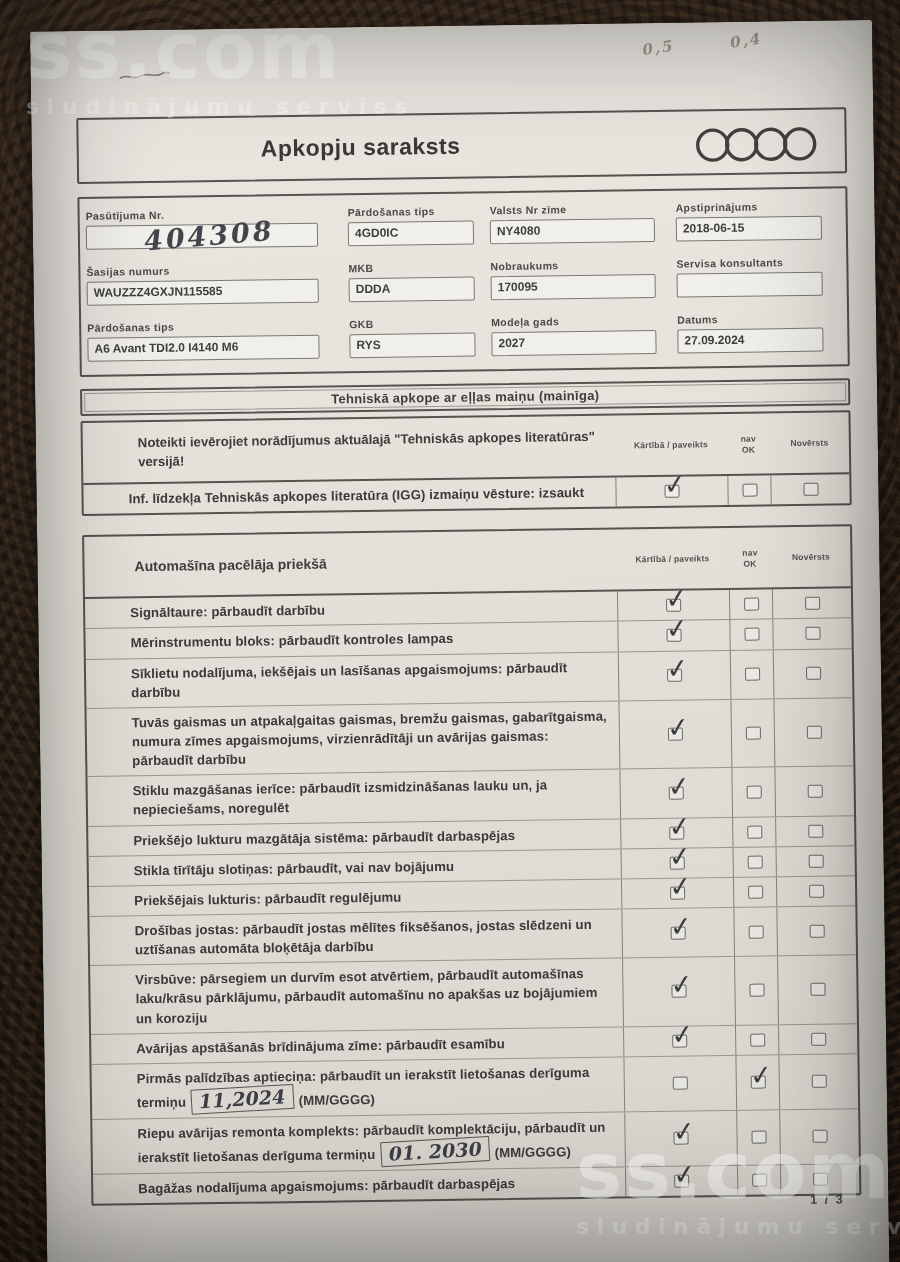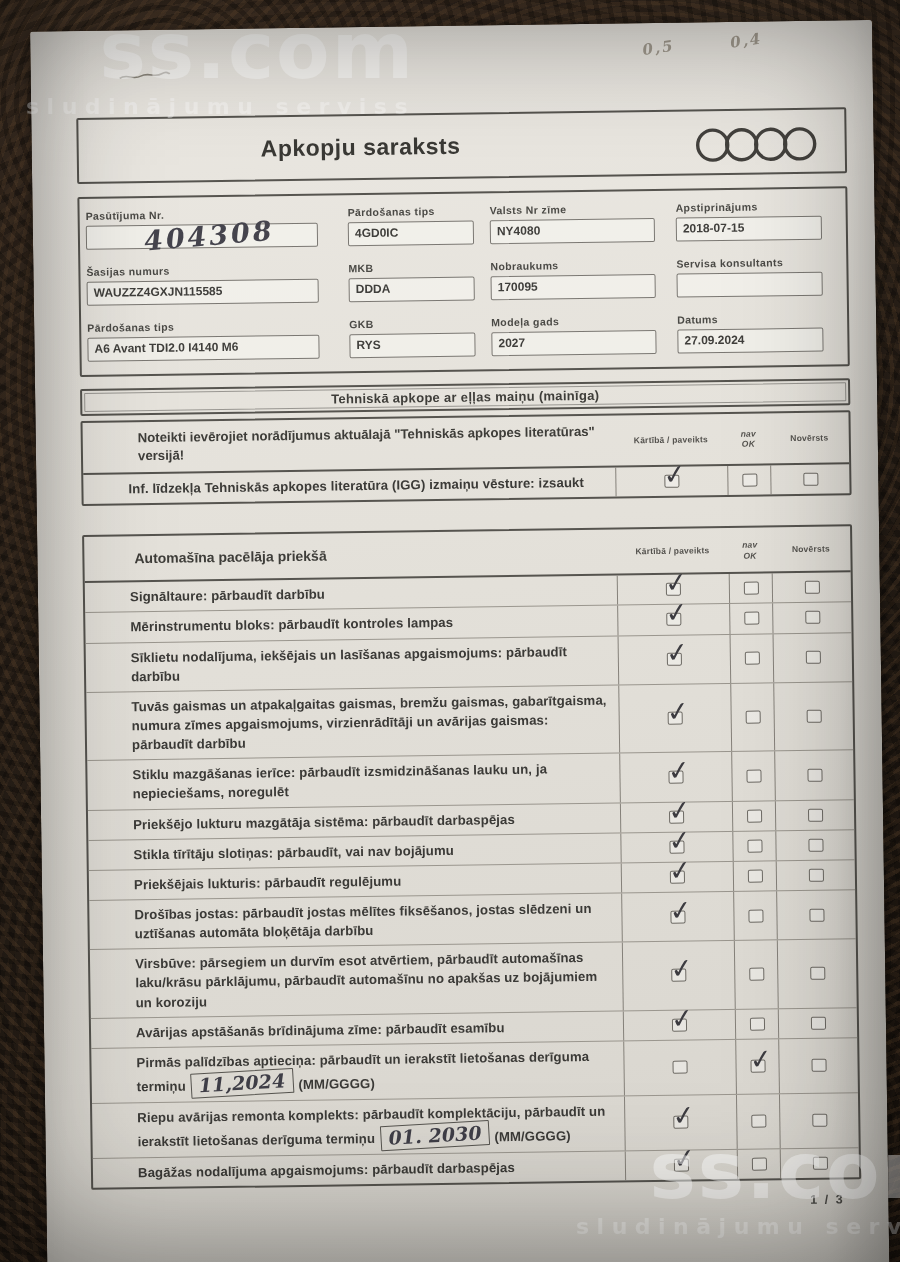--- a/index.html
+++ b/index.html
@@ -17,21 +17,21 @@
     box-shadow:inset 0 0 150px rgba(0,0,0,.55); }
 
   .paper { position:absolute; left:30px; top:24px; width:842px; height:1262px; z-index:1;
     transform:rotate(-0.8deg); transform-origin:65% 0%;
     background:
       linear-gradient(92deg, rgba(0,0,0,.06), transparent 7%, transparent 93%, rgba(0,0,0,.09)),
       linear-gradient(176deg,#ebe8e2 0%,#e4e1da 40%,#dcd9d2 78%,#d6d3cc 100%);
     border-radius:3px; box-shadow:0 4px 18px rgba(0,0,0,.6); }
 
   
-  .wm { position:absolute; z-index:4; pointer-events:none; font-family:"DejaVu Sans", sans-serif;text-align:right; }
+  .wm { position:absolute; z-index:4; pointer-events:none; font-family:"DejaVu Sans", sans-serif; }
   .wm .brand { font-weight:800; font-size:78px; line-height:.9; letter-spacing:2px; color:rgba(255,255,255,.50); }
   .wm .tag { font-weight:700; font-size:22px; letter-spacing:7.5px; color:rgba(255,255,255,.40); margin-top:8px; white-space:nowrap; }
   .wm-tl { left:26px; top:16px; }
   .wm-br { left:576px; top:1136px; }
 
   
   .pencil { position:absolute; font:italic 700 15px "DejaVu Serif", serif; color:#a29b8f; transform:rotate(-7deg); letter-spacing:2px; }
   .p1 { left:612px; top:16px; } .p2 { left:700px; top:10px; }
   .scribble { position:absolute; left:88px; top:40px; }
 
@@ -64,21 +64,21 @@
   .bar span { font-size:13px; font-weight:700; color:#3e3d39; letter-spacing:.3px; }
 
   
   .secbox { position:absolute; left:45px; width:770px; border:2px solid #56544f; border-radius:2px; }
   .notice { top:390px; } .lift { top:504px; }
   .sec-head { display:grid; grid-template-columns:532px 112px 43px 1fr; align-items:center;
     border-bottom:2px solid #56544f; padding:7px 0 6px; }
   .sec-title { padding-left:55px; width:530px; font-size:13.2px; font-weight:700; color:#3e3d39; line-height:1.4; }
   .lift .sec-title { font-size:14px; padding-left:50px; }
   .colhead { font-size:8.5px; font-weight:700; color:#55534f; text-align:center; line-height:1.25; letter-spacing:.2px; }
-  .colhead.narrow { width:26px; margin:5px auto;font-style:italic; }
+  .colhead.narrow { width:26px; margin:13px auto; }
 
   .crow { display:grid; grid-template-columns:532px 112px 43px 1fr; align-items:stretch; }
   .crow + .crow { border-top:1px solid #9a968e; }
   .txt { padding:5px 8px 5px 45px; font-size:13.2px; font-weight:700; color:#3b3a37; line-height:1.45; letter-spacing:.1px; align-self:center; }
   .cell { display:flex; align-items:center; justify-content:center; border-left:1px solid #85817a; position:relative; }
 
   .checkbox { width:15px; height:13px; border:1.6px solid #6d6a64; border-radius:2px;
     background:rgba(250,250,247,.4); position:relative; display:inline-block; }
   .checkbox.checked::after { content:"✓"; position:absolute; left:-2px; top:-17px;
     font:400 27px "DejaVu Sans", sans-serif; color:#3c3b40; transform:rotate(-6deg); }
@@ -128,21 +128,21 @@
   </div>
 
   <div class="field">
     <div class="flabel">Valsts Nr zīme</div>
     <div class="fbox"><span>NY4080</span></div>
 
   </div>
 
   <div class="field">
     <div class="flabel">Apstiprinājums</div>
-    <div class="fbox"><span>2018-07-15</span></div>
+    <div class="fbox"><span>2018-06-15</span></div>
 
   </div>
 
   <div class="field">
     <div class="flabel">Šasijas numurs</div>
     <div class="fbox"><span>WAUZZZ4GXJN115585</span></div>
 
   </div>
 
   <div class="field">

